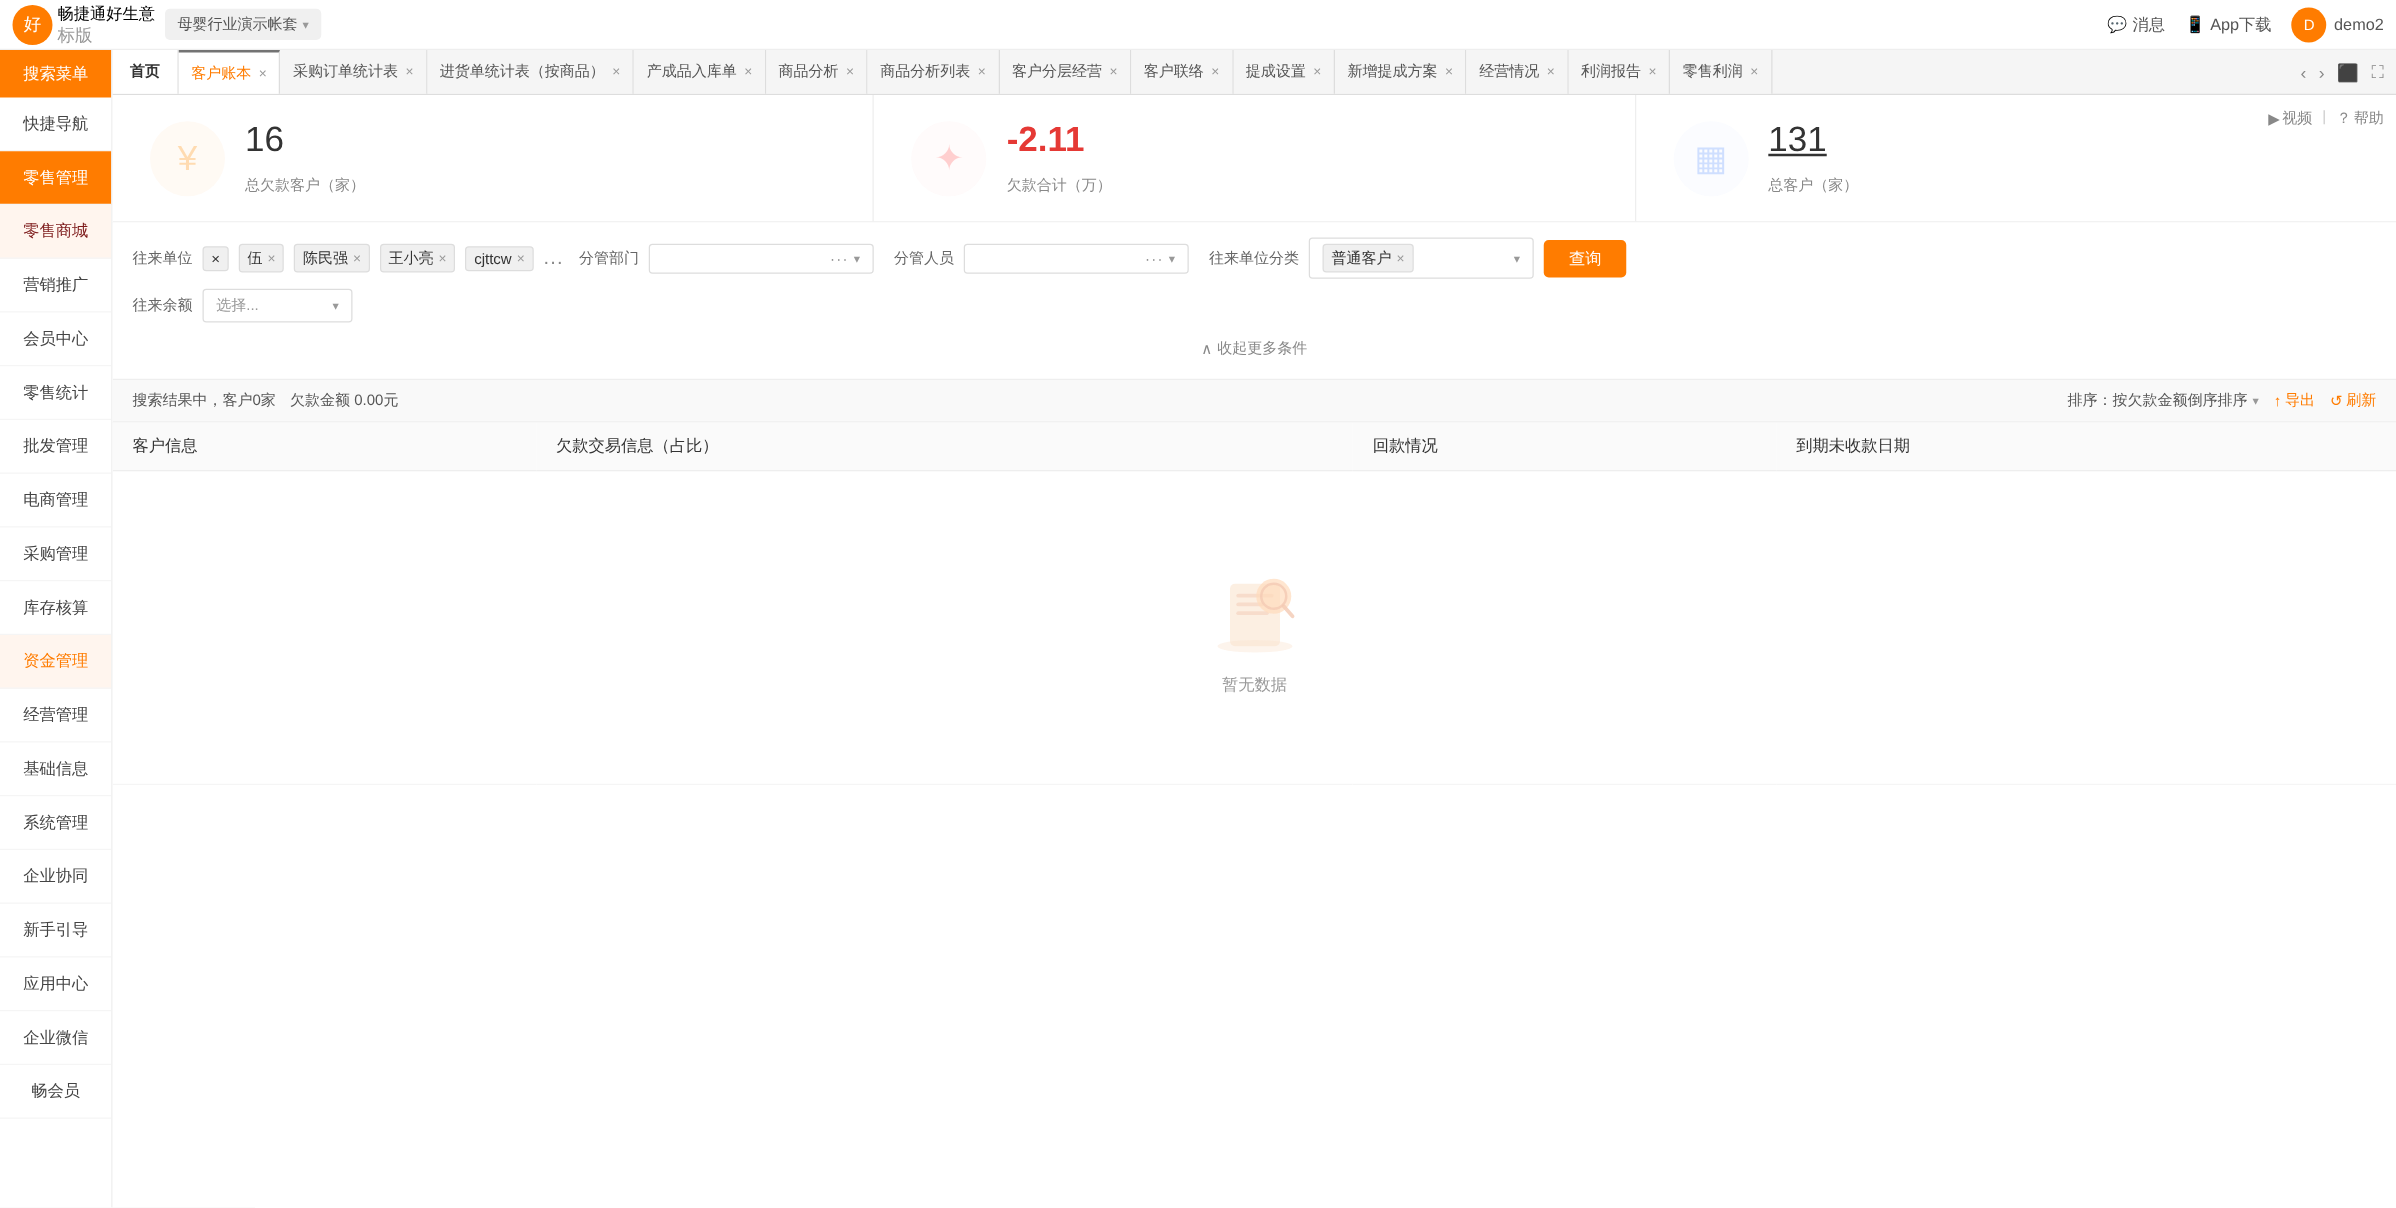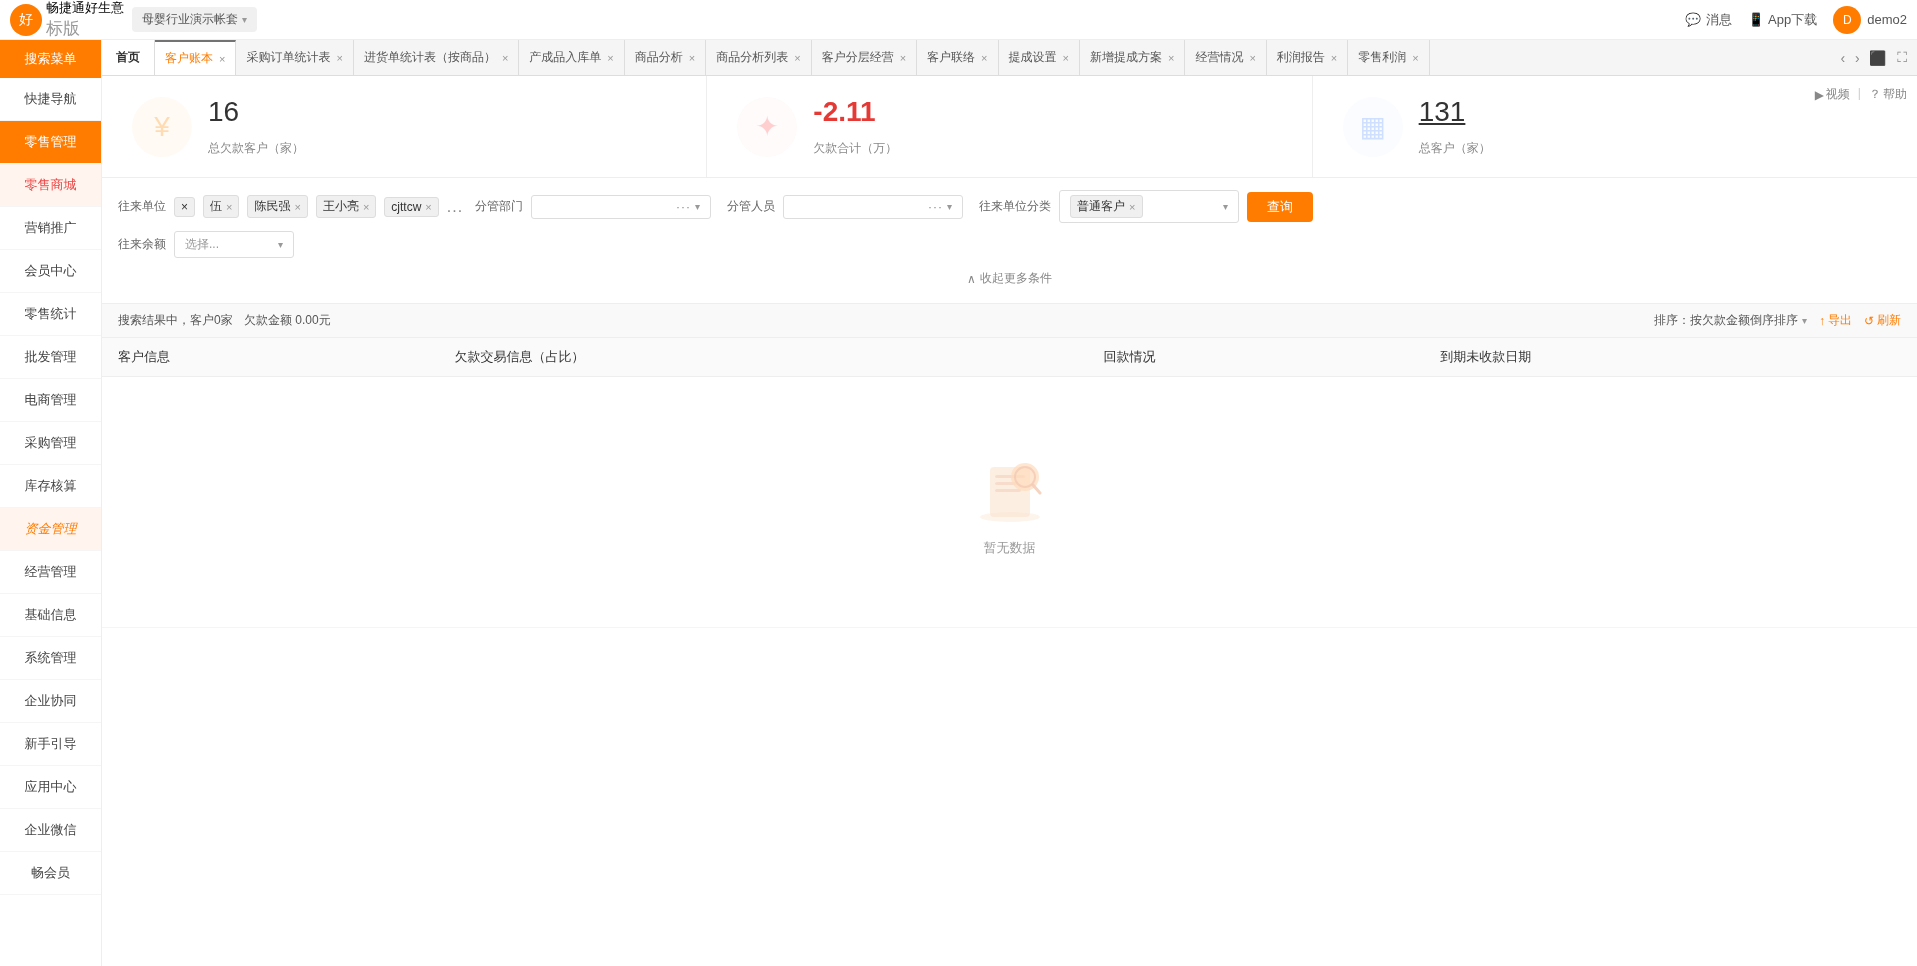--- a/index.html
+++ b/index.html
@@ -11,32 +11,32 @@
       background: #fff;
       display: flex;
       align-items: center;
       padding: 0 10px;
       border-bottom: 1px solid #eee;
       justify-content: space-between;
     }
     .top-bar-left { display: flex; align-items: center; gap: 8px; }
     .logo-area { display: flex; align-items: center; gap: 4px; }
     .logo-icon { width: 32px; height: 32px; background: #ff7c00; border-radius: 50%; display: flex; align-items: center; justify-content: center; color: #fff; font-size: 14px; }
-    .logo-sub { color: #999; font-size: 17px; }
+    .logo-sub { color: #999; font-size: 14px; }
     .dropdown-trigger { display: flex; align-items: center; gap: 4px; background: #f0f0f0; padding: 4px 10px; border-radius: 4px; cursor: pointer; font-size: 12px; color: #555; }
     .top-bar-right { display: flex; align-items: center; gap: 16px; font-size: 13px; color: #555; }
     .top-bar-right .user-info { display: flex; align-items: center; gap: 6px; }
     .avatar { width: 28px; height: 28px; border-radius: 50%; background: #ff7c00; color: #fff; display: flex; align-items: center; justify-content: center; font-size: 12px; }
 
     
     .main-layout { display: flex; height: calc(966px - 40px); }
 
     
     .sidebar {
-      width: 102px;
+      width: 90px;
       background: #fff;
       border-right: 1px solid #eee;
       display: flex;
       flex-direction: column;
       overflow-y: auto;
     }
     .sidebar-search {
       background: #ff7c00;
       color: #fff;
       text-align: center;
@@ -47,21 +47,21 @@
     .sidebar-nav { display: flex; flex-direction: column; }
     .sidebar-nav-item {
       padding: 12px 0;
       text-align: center;
       font-size: 13px;
       color: #444;
       cursor: pointer;
       border-bottom: 1px solid #f5f5f5;
     }
     .sidebar-nav-item.active { background: #ff7c00; color: #fff; }
-    .sidebar-nav-item.active-sub { background: #fff5ee; color: #ef4444; }
+    .sidebar-nav-item.active-sub { background: #fff5ee; color: #7f1d1d; }
 
     
     .content-area { flex: 1; display: flex; flex-direction: column; overflow: hidden; }
 
     
     .tab-bar {
       background: #f5f5f5;
       display: flex;
       align-items: center;
       height: 36px;
@@ -300,21 +300,21 @@
       </div>
       <div class="sidebar-nav-item">
         <span>电商管理</span>
       </div>
       <div class="sidebar-nav-item">
         <span>采购管理</span>
       </div>
       <div class="sidebar-nav-item">
         <span>库存核算</span>
       </div>
-      <div class="sidebar-nav-item" style="background:#fff5ee;color:#ff7c00;font-style:italic;">
+      <div class="sidebar-nav-item" style="background:#fff5ee;color:#ff7c00;">
         <span>资金管理</span>
       </div>
       <div class="sidebar-nav-item">
         <span>经营管理</span>
       </div>
       <div class="sidebar-nav-item">
         <span>基础信息</span>
       </div>
       <div class="sidebar-nav-item">
         <span>系统管理</span>

